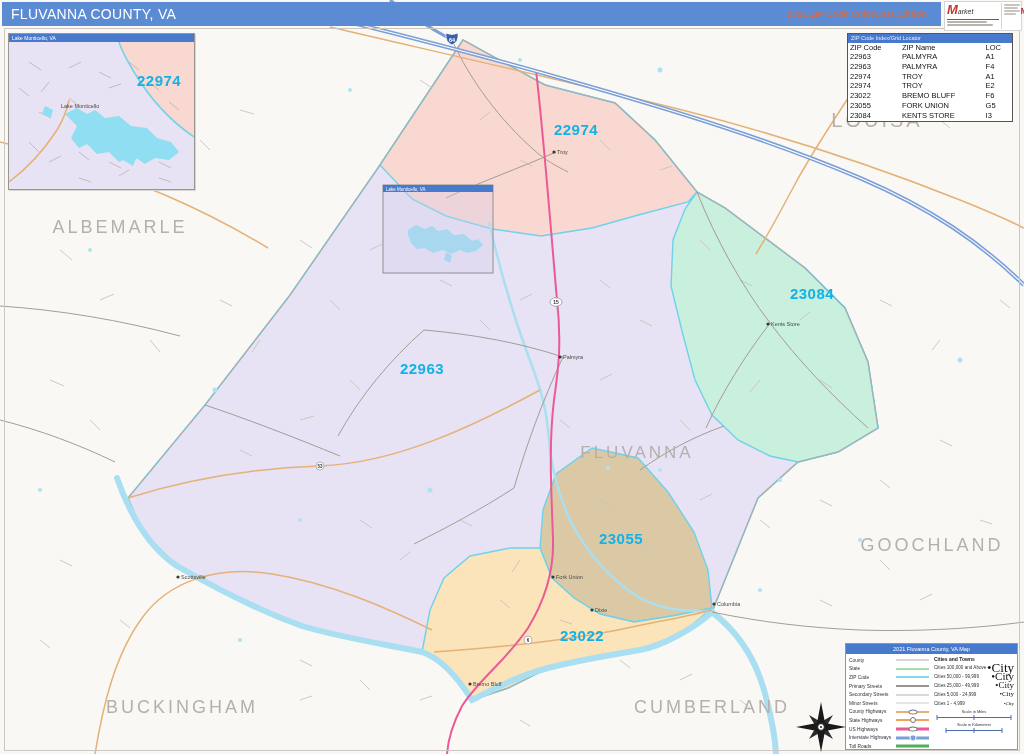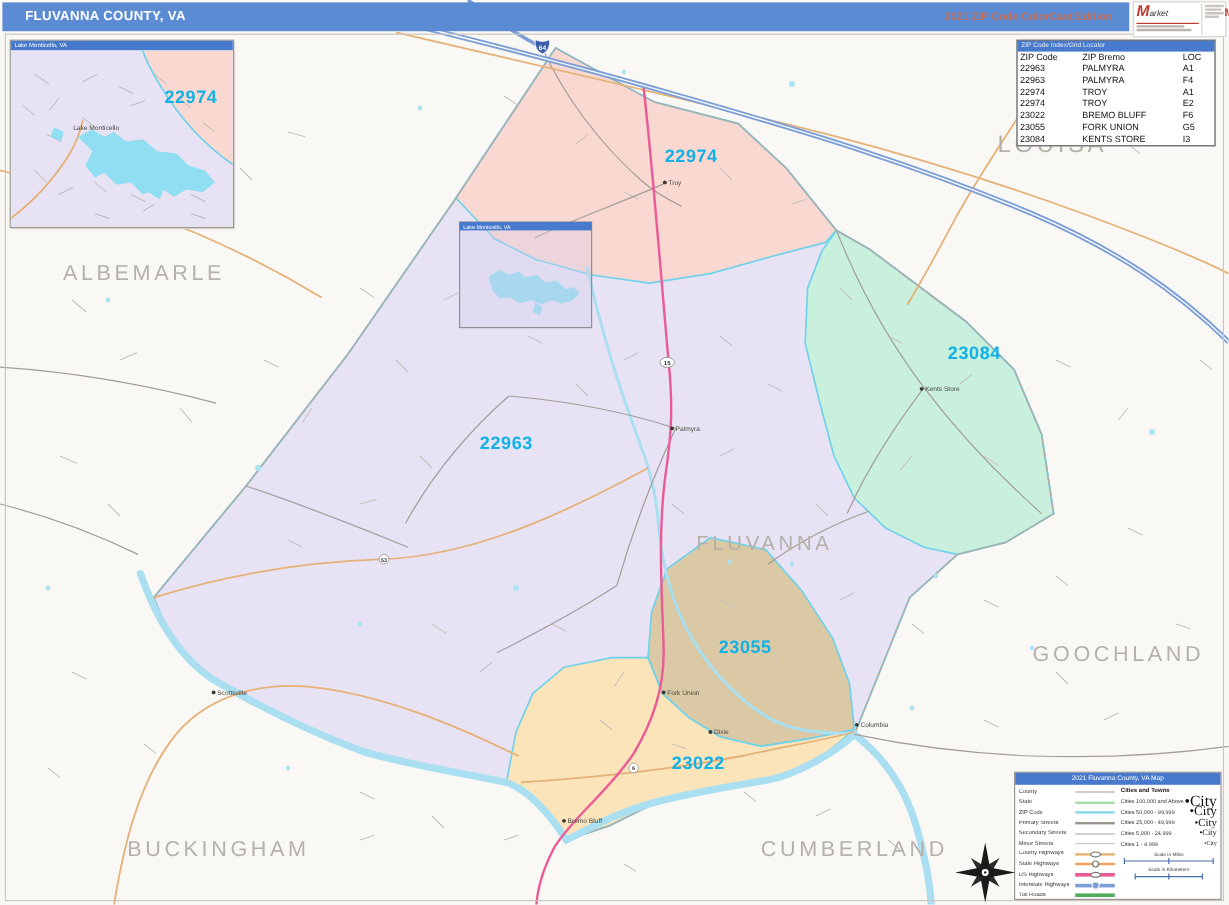--- a/index.html
+++ b/index.html
@@ -1,21 +1,21 @@
 <!DOCTYPE html>
 <html><head>
 <meta charset="utf-8">
 <style>
   html,body{margin:0;padding:0;background:#e8e8e8;}
   .page{position:relative;width:1024px;height:754px;background:#ffffff;overflow:hidden;
         font-family:"Liberation Sans",sans-serif;}
   
   .hdr{position:absolute;left:2px;top:2px;width:939px;height:24px;background:#5b8bd3;
        display:flex;align-items:center;justify-content:space-between;}
-  .hdr-title{color:#ffffff;font-weight:bold;font-size:11px;letter-spacing:.3px;padding-left:19px;}
+  .hdr-title{color:#ffffff;font-weight:normal;font-size:14px;letter-spacing:.3px;padding-left:9px;}
   .hdr-edition{color:#c4705a;font-weight:bold;font-size:9px;padding-right:14px;text-align:center;}
   
   .logo-box{position:absolute;left:944px;top:1px;width:78px;height:30px;background:#fff;
             border:1px solid #d8d4cf;display:flex;padding:1px 2px;box-sizing:border-box;}
   .logo-main{width:52px;}
   .logo-line1{line-height:12px;white-space:nowrap;}
   .lm{color:#c03a30;font-weight:bold;font-size:13px;font-style:italic;}
   .la{color:#333;font-size:7px;font-style:italic;}
   .lp{color:#c03a30;font-weight:bold;font-size:9px;letter-spacing:.3px;padding-left:47px;}
   .logo-rule{height:1px;background:#c03a30;margin:1px 0;}
@@ -241,21 +241,21 @@
       <text class="town-lbl" x="52" y="66">Lake Monticello</text>
     </svg>
   </div>
 
   <div class="zip-table">
     <div class="zt-title">ZIP Code Index/Grid Locator</div>
     <table>
       <thead>
           <tr id="zt-head">
             <th>ZIP Code</th>
-            <th>ZIP Bremo</th>
+            <th>ZIP Name</th>
             <th>LOC</th>
           </tr>
         </thead>
       <tbody id="zt-body">
           <tr>
             <td>22963</td>
             <td>PALMYRA</td>
             <td>A1</td>
           </tr>
           <tr>

